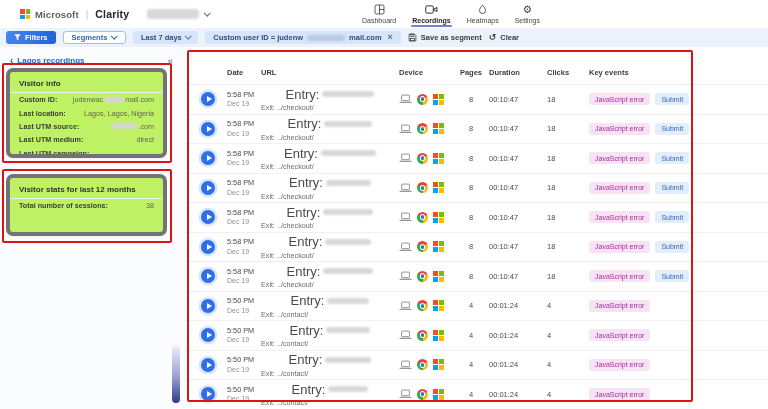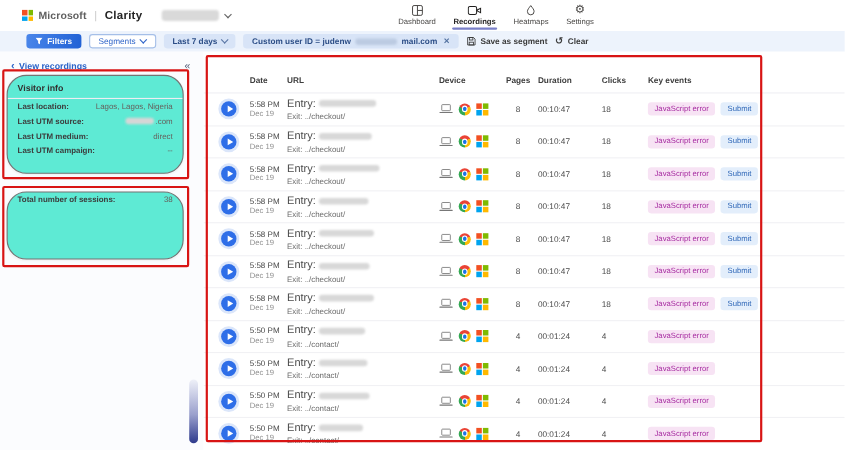--- a/index.html
+++ b/index.html
@@ -25,41 +25,41 @@
   .nav-item { position:relative; display:flex; flex-direction:column; align-items:center; justify-content:center;
     gap:1.5px; padding:0 8px; height:28px; color:#484644; cursor:pointer; }
   .nav-item .nav-label { font-size:7px; }
   .nav-item.active .nav-label { font-weight:700; color:#201f1e; }
   .nav-item.active::after { content:""; position:absolute; bottom:1px; left:7px; right:7px; height:2px;
     background:#7a80c8; border-radius:2px; }
   .nav-item svg, .nav-item .gear { height:11px; }
   .gear { font-size:10.5px; line-height:11px; color:#484644; }
 
   
-  .filterbar { height:19px; background:#edf3fc; display:flex; align-items:center; padding-left:24px; gap:7px; }
+  .filterbar { height:19px; background:#edf3fc; display:flex; align-items:center; padding-left:6px; gap:7px; }
   .btn-filters { display:flex; align-items:center; gap:4px; height:13px; padding:0 8px; border-radius:3px;
     background:linear-gradient(100deg,#4a86ea,#2061d5); color:#fff; font-size:7.5px; font-weight:700; cursor:pointer; }
   .btn-segments { display:flex; align-items:center; gap:5px; height:13px; padding:0 8px; border-radius:3px;
-    background:#fff; border:1px solid #a5bfe8; color:#2d63c8; font-size:7.5px; font-weight:400; cursor:pointer; }
+    background:#fff; border:1px solid #a5bfe8; color:#2d63c8; font-size:7.5px; font-weight:700; cursor:pointer; }
   .chip { display:flex; align-items:center; gap:4px; height:13px; padding:0 8px; border-radius:3px;
     background:#d8e4f7; color:#2b4d86; font-size:7.5px; font-weight:600; cursor:pointer; }
   .chip .chev { color:#5a76a5; }
   .chip-blur { width:38px; height:6px; background:#bccbe2; }
   .chip-close { color:#51709f; font-size:9px; margin-left:2px; line-height:1; cursor:pointer; }
   .bar-action { display:flex; align-items:center; gap:4px; font-size:7.5px; color:#3a3a3a; font-weight:600; cursor:pointer; }
   .bar-action .u-icon { font-size:9px; color:#3a3a3a; line-height:1; }
   .save-gap { margin-left:0; }
 
   
   .main { position:relative; height:362px; display:flex; }
   .sidebar { position:relative; width:185px; height:100%; background:#fbfcfe; }
   .side-head { display:flex; align-items:center; gap:4px; padding:8px 12px 5px 10px; font-size:8px; font-weight:700; color:#2a63c8; }
   .back-chev { font-size:10px; line-height:8px; }
   .collapse { margin-left:auto; color:#55607a; font-size:9.5px; cursor:pointer; font-weight:400; }
-  .card { position:absolute; left:6px; width:161px; background:#5eead4; border:1px solid #737373; border-radius:18px;
+  .card { position:absolute; left:6px; width:161px; background:#bef264; border:4px solid #737373; border-radius:7px;
     box-shadow:0 1px 2px rgba(0,0,0,.05); overflow:hidden; }
   .card-vi { top:21px; height:90px; }
   .card-vs { top:127px; height:62px; }
   .card-title { font-size:8px; font-weight:700; color:#323130; padding:7px 9px 4px; border-bottom:1px solid #ededf2; }
   .kv { display:flex; justify-content:space-between; align-items:center; padding:2.2px 9px; font-size:7.2px; }
   .kv-label { font-weight:700; color:#3c3c3c; white-space:nowrap; }
   .kv-value { color:#65615d; text-align:right; display:flex; align-items:center; gap:1px; justify-content:flex-end; }
   .kv .blurbar { height:6px; border-radius:3px; filter:blur(1px); background:#d6d6d6; }
   .scroll-thumb { position:absolute; left:172px; top:298px; width:8px; height:58px; border-radius:4px;
     background:linear-gradient(180deg,#eef0f8 0%,#9aa0cd 55%,#2e3a8c 100%); cursor:grab; }
@@ -71,21 +71,21 @@
     border-bottom:1px solid #efeff3; }
   .trow { height:29.5px; align-items:center; border-bottom:1px solid #f1f1f4; cursor:pointer; }
   .c-pages { text-align:center; }
   .play { width:14px; height:14px; border-radius:50%; background:#2e6ee8; display:flex; align-items:center;
     justify-content:center; box-shadow:0 0 0 2.5px #dbe6fa; margin-left:6px; cursor:pointer; }
   .play i { display:block; width:0; height:0; border-left:5px solid #fff; border-top:3px solid transparent;
     border-bottom:3px solid transparent; margin-left:2px; }
   .cell-2line { line-height:1.35; }
   .t-time { font-size:7.3px; color:#4a4a4a; }
   .t-date { font-size:7px; color:#8f8f8f; }
-  .entry-line { display:flex; align-items:center; gap:3px; font-size:10px; color:#4a4a4a; }
+  .entry-line { display:flex; align-items:center; gap:3px; font-size:13px; color:#4a4a4a;justify-content:center; }
   .entry-line .blurbar { height:6px; background:#d8d8d8; filter:blur(1px); }
   .exit-line { font-size:7.2px; color:#6b6b6b; }
   .devices { display:flex; align-items:center; gap:5px; }
   .num { font-size:7.5px; color:#4a4a4a; }
   .events { display:flex; align-items:center; gap:5px; }
   .badge { font-size:7px; padding:2.5px 6px; border-radius:3px; white-space:nowrap; }
   .badge.error { background:#f7e3f4; color:#a62aa0; }
   .badge.info { background:#e3eefb; color:#3068b8; }
 
   
@@ -184,47 +184,52 @@
       <span class="u-icon">↺</span>
       <span>Clear</span>
     </div>
   </div>
 
   <div class="main">
 
     <aside class="sidebar">
       <div class="side-head">
         <span class="back-chev">‹</span>
-        <span>View recordings</span>
+        <span>Lagos recordings</span>
         <span class="collapse">«</span>
       </div>
 
       <section class="card card-vi">
         <div class="card-title">Visitor info</div>
         <div id="vi-rows">
             <div class="kv">
+              <span class="kv-label">Custom ID:</span>
+              <span class="kv-value">judenwac<span class="blurbar" style="width: 20px;"></span>mail.com</span>
+            </div>
+            <div class="kv">
               <span class="kv-label">Last location:</span>
               <span class="kv-value">Lagos, Lagos, Nigeria</span>
             </div>
             <div class="kv">
               <span class="kv-label">Last UTM source:</span>
               <span class="kv-value"><span class="blurbar" style="width: 26px;"></span>.com</span>
             </div>
             <div class="kv">
               <span class="kv-label">Last UTM medium:</span>
               <span class="kv-value">direct</span>
             </div>
             <div class="kv">
               <span class="kv-label">Last UTM campaign:</span>
               <span class="kv-value">--</span>
             </div>
           </div>
       </section>
 
       <section class="card card-vs">
+        <div class="card-title">Visitor stats for last 12 months</div>
         <div id="vs-rows">
             <div class="kv">
               <span class="kv-label">Total number of sessions:</span>
               <span class="kv-value">38</span>
             </div>
           </div>
       </section>
 
       <div class="scroll-thumb"></div>
     </aside>

